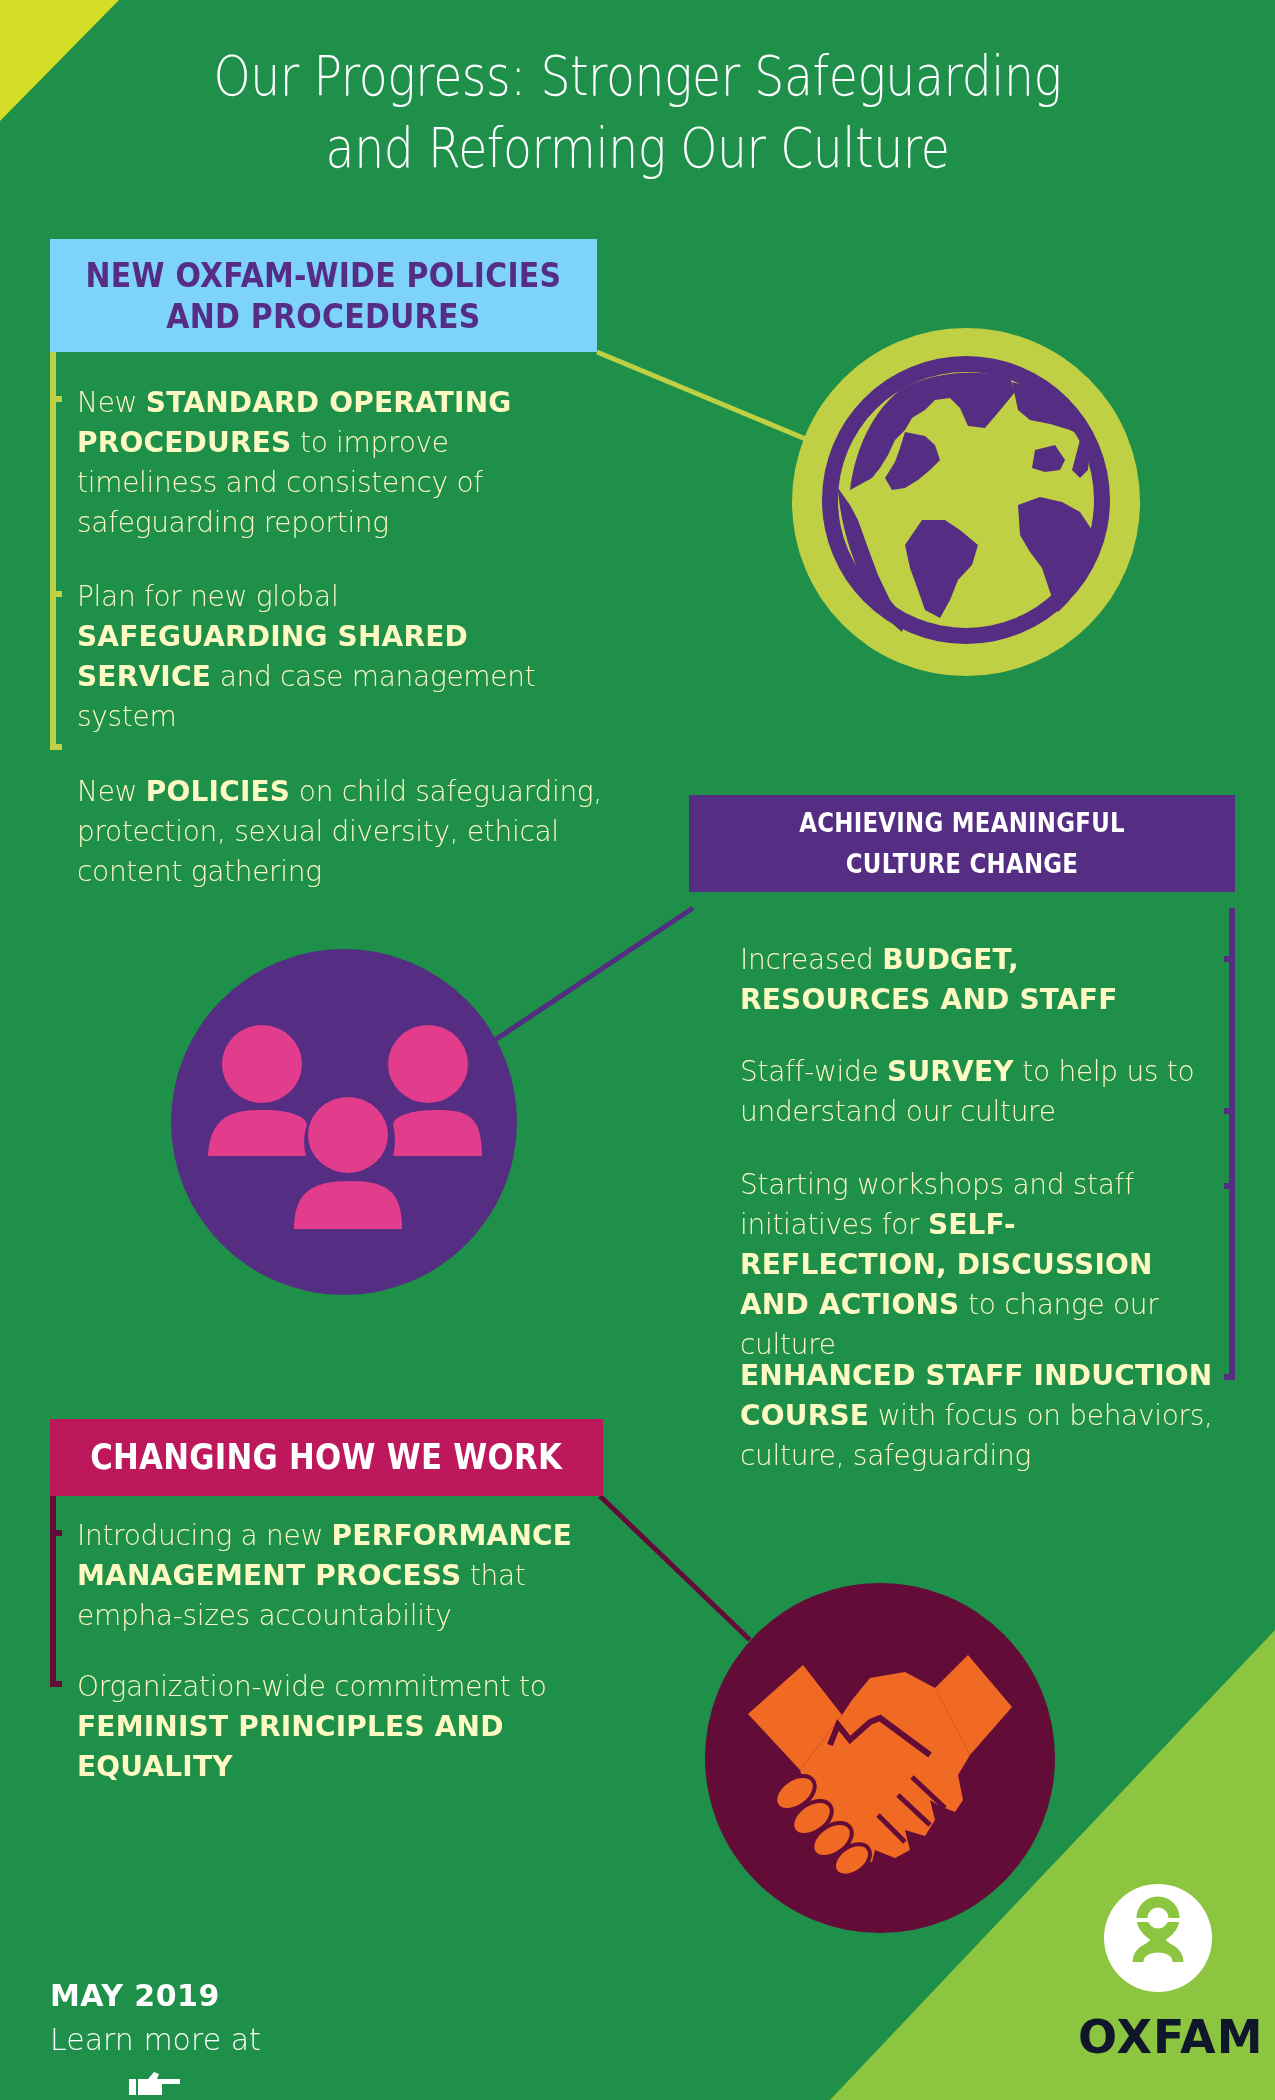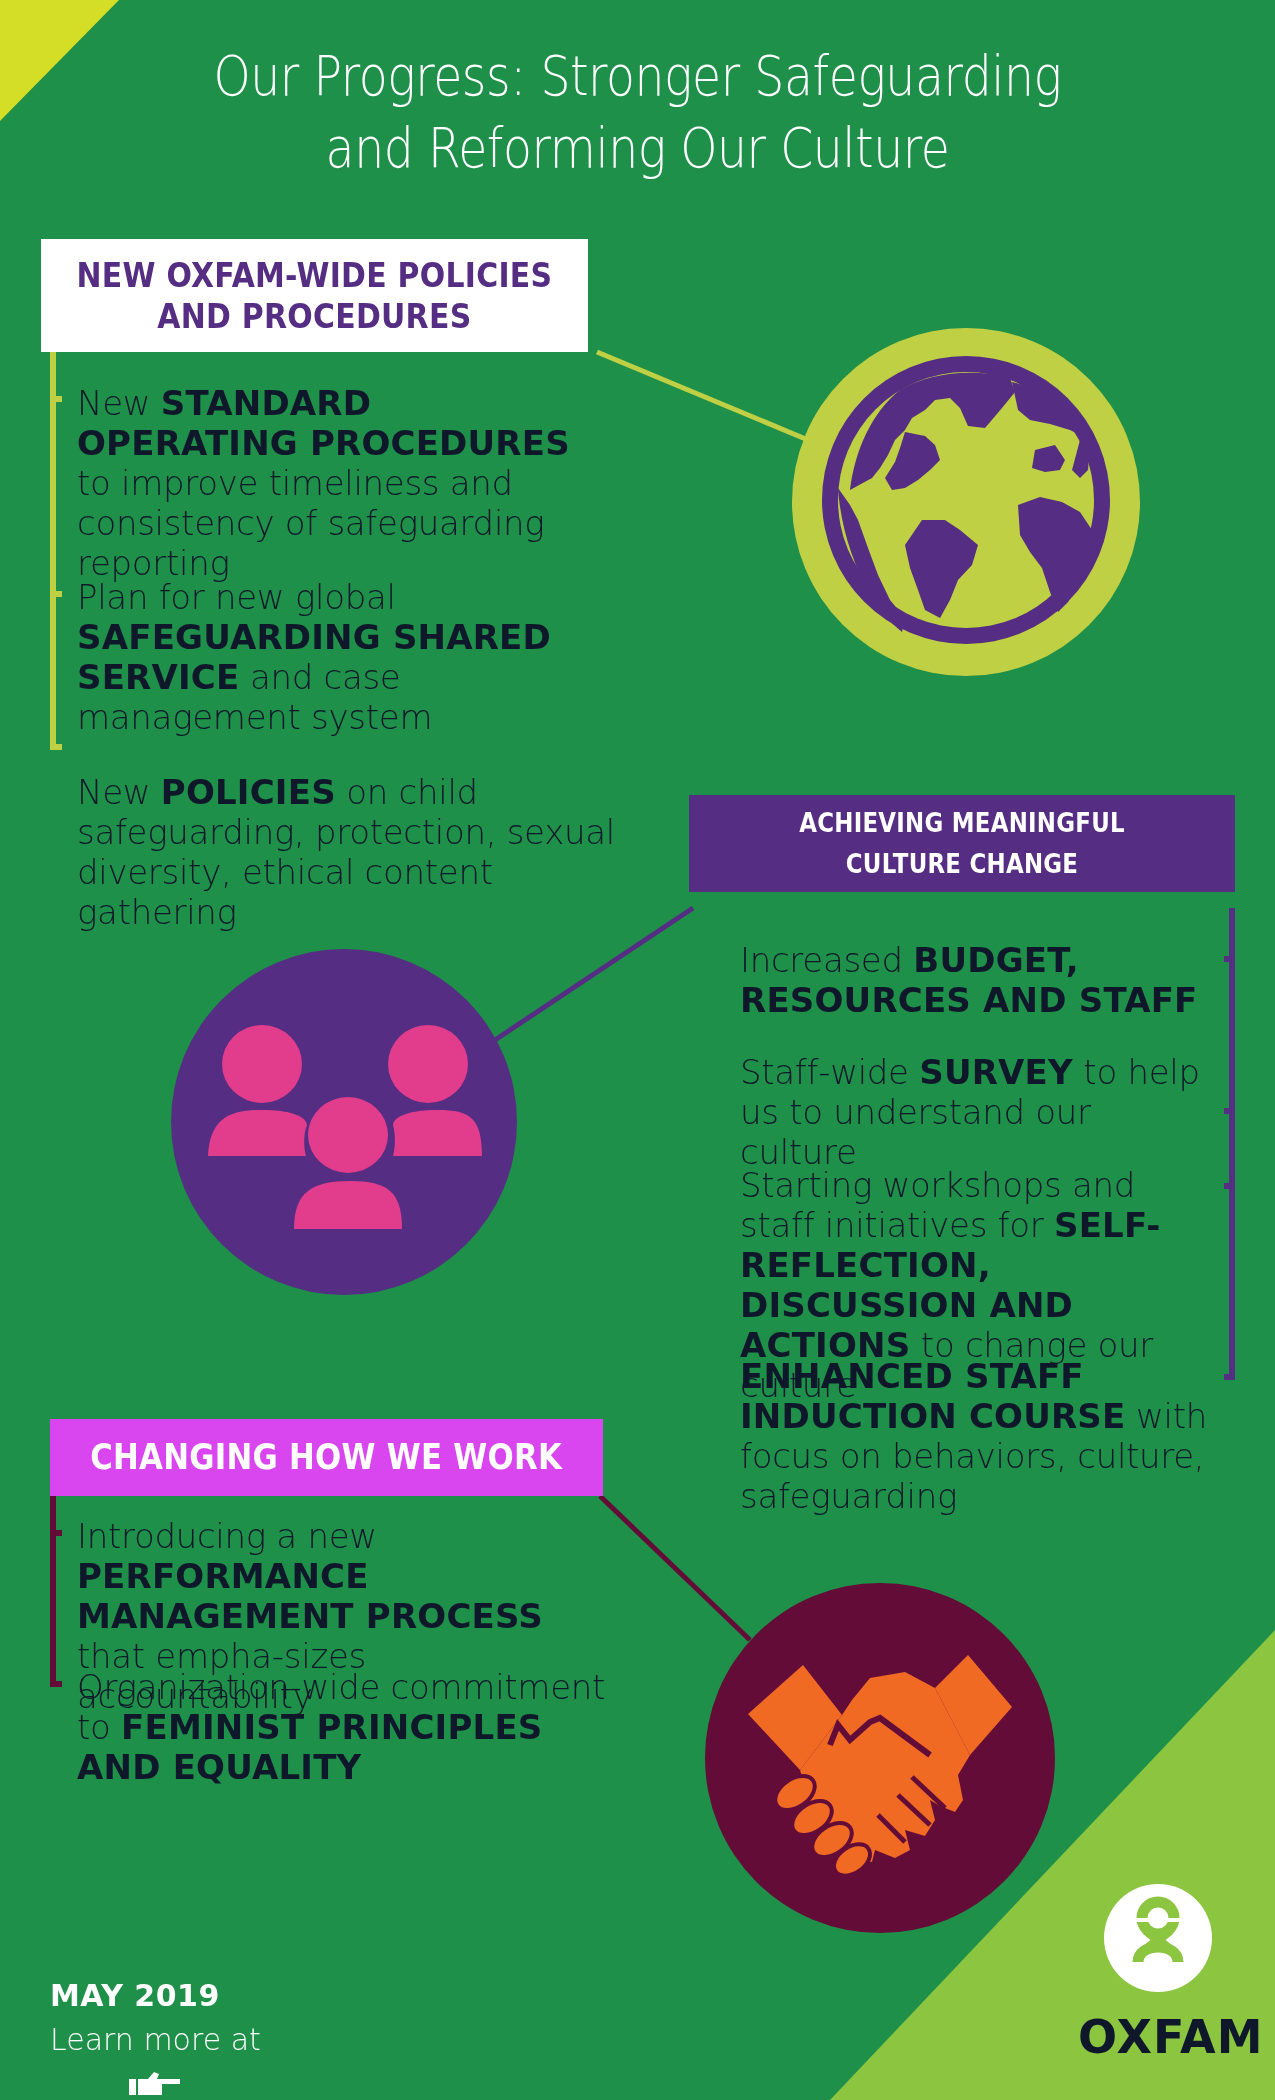--- a/index.html
+++ b/index.html
@@ -19,28 +19,28 @@
     letter-spacing: -0.5px; color: #ffffff;
   }
   .title span { display: block; transform: scaleX(0.86); }
 
   .hdr {
     display: flex; align-items: center; justify-content: center; text-align: center;
     font-family: "DejaVu Sans", sans-serif; font-weight: bold;
     letter-spacing: 0.3px;
   }
   .hdr .t { transform: scaleX(0.88); }
-  .hdr1 { left: 41px; top: 239px; width: 547px; height: 113px; background: #ffffff; color: #552d82; font-size: 34px; line-height: 41px; }
+  .hdr1 { left: 50px; top: 239px; width: 547px; height: 113px; background: #7dd3fc; color: #552d82; font-size: 34px; line-height: 41px; }
   .hdr2 { left: 689px; top: 795px; width: 546px; height: 97px; background: #552d82; color: #ffffff; font-size: 26px; line-height: 41px; }
-  .hdr3 { left: 50px; top: 1419px; width: 553px; height: 77px; background: #d946ef; color: #ffffff; font-size: 35px; line-height: 41px; }
+  .hdr3 { left: 50px; top: 1419px; width: 553px; height: 77px; background: #be185d; color: #ffffff; font-size: 35px; line-height: 41px; }
 
   .item {
     font-family: "DejaVu Sans", sans-serif;
-    font-size: 34px; line-height: 40px; font-weight: 300;
-    color: #0f172a; letter-spacing: -0.3px;
+    font-size: 28px; line-height: 40px; font-weight: 300;
+    color: #fef9c3; letter-spacing: -0.3px;
   }
   .item b { font-weight: bold; letter-spacing: 0.2px; }
   .item p { margin: 0; }
 
   .footer-date { left: 50px; top: 1978px; font-size: 30px; font-weight: bold; letter-spacing: 0.5px; }
   .footer-learn { left: 50px; top: 2022px; font-size: 30px; display: flex; align-items: center; gap: 12px; flex-direction: column; }
   .footer-learn .lbl { font-weight: 300; }
   .footer-learn a { color: #ffffff; text-decoration: underline; text-underline-offset: 5px; font-weight: 300; }
 
   .oxfam-word { left: 1078px; top: 2010px; font-size: 46px; font-weight: bold; color: #0f172a; letter-spacing: 1px; }

